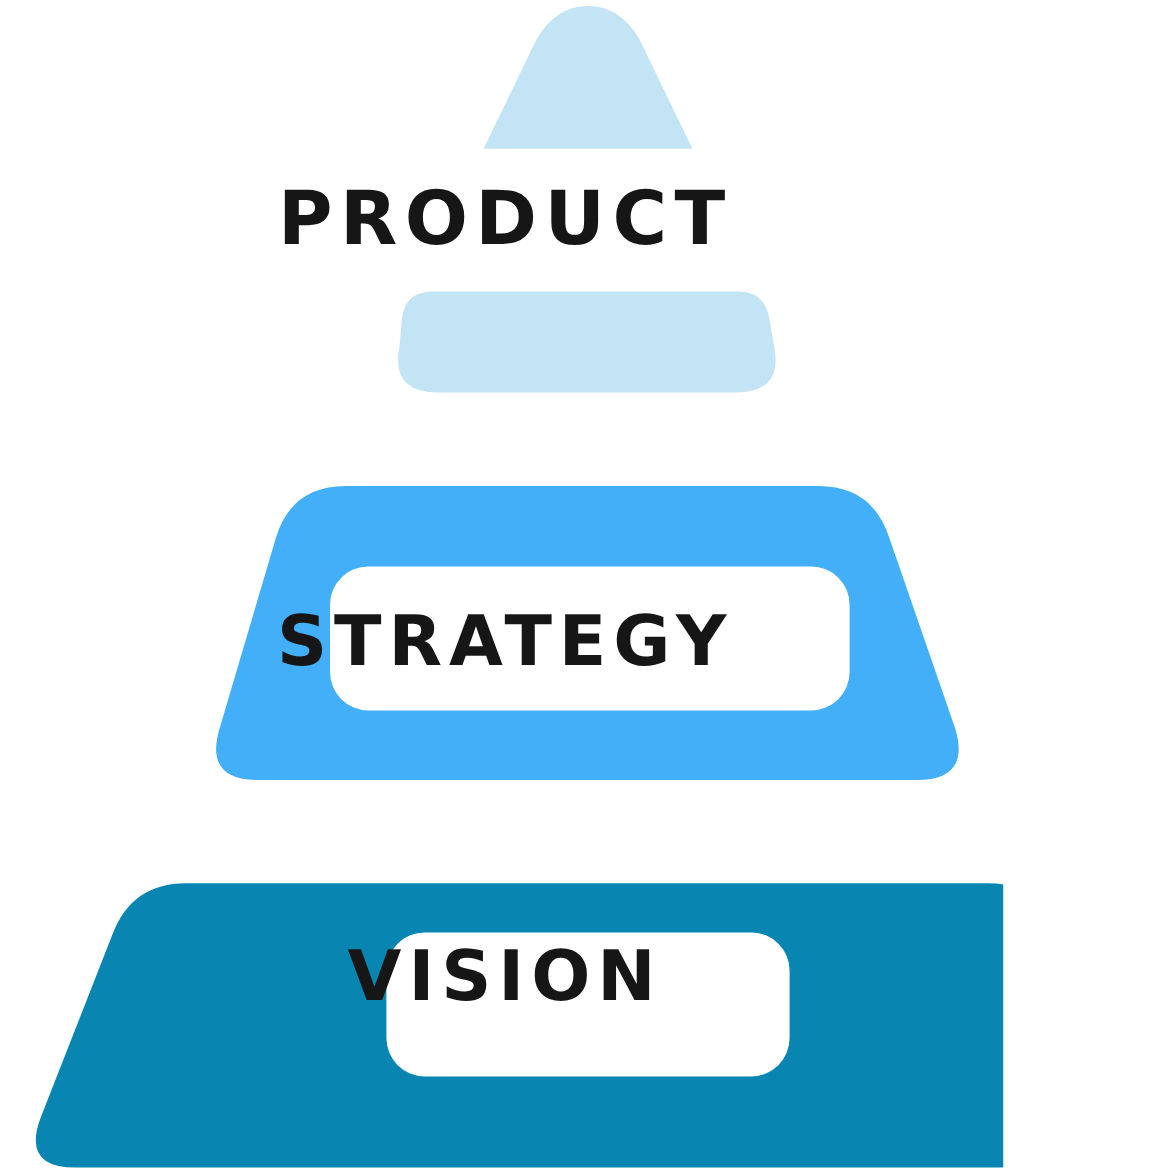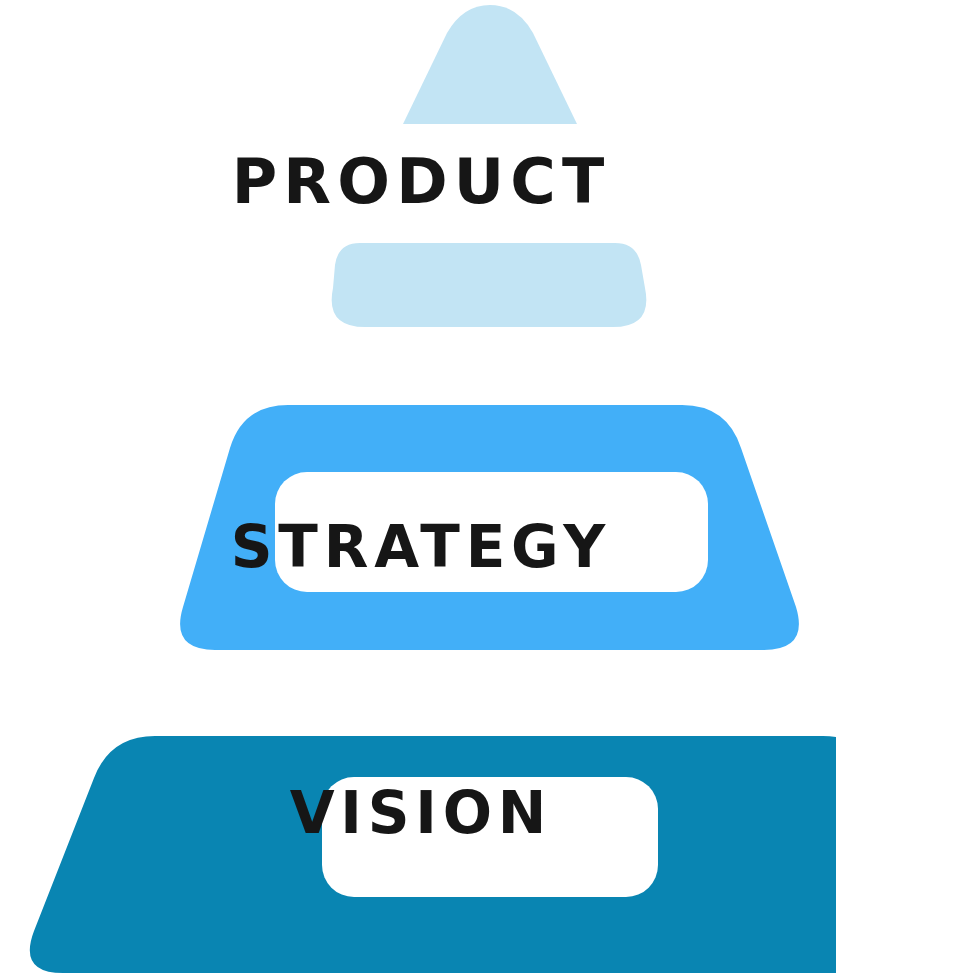--- a/index.html
+++ b/index.html
@@ -34,21 +34,21 @@
     text-indent: 0.10em; 
     line-height: 1;
     user-select: none;
     white-space: nowrap;
   }
   .label-product {
     top: 151px;
     font-size: 62px;
   }
   .label-strategy {
-    top: 518px;
+    top: 505px;
     font-size: 58px;
   }
   .label-vision {
     top: 784px;
     font-size: 58px;
   }
 </style>
 </head>
 <body>
 

